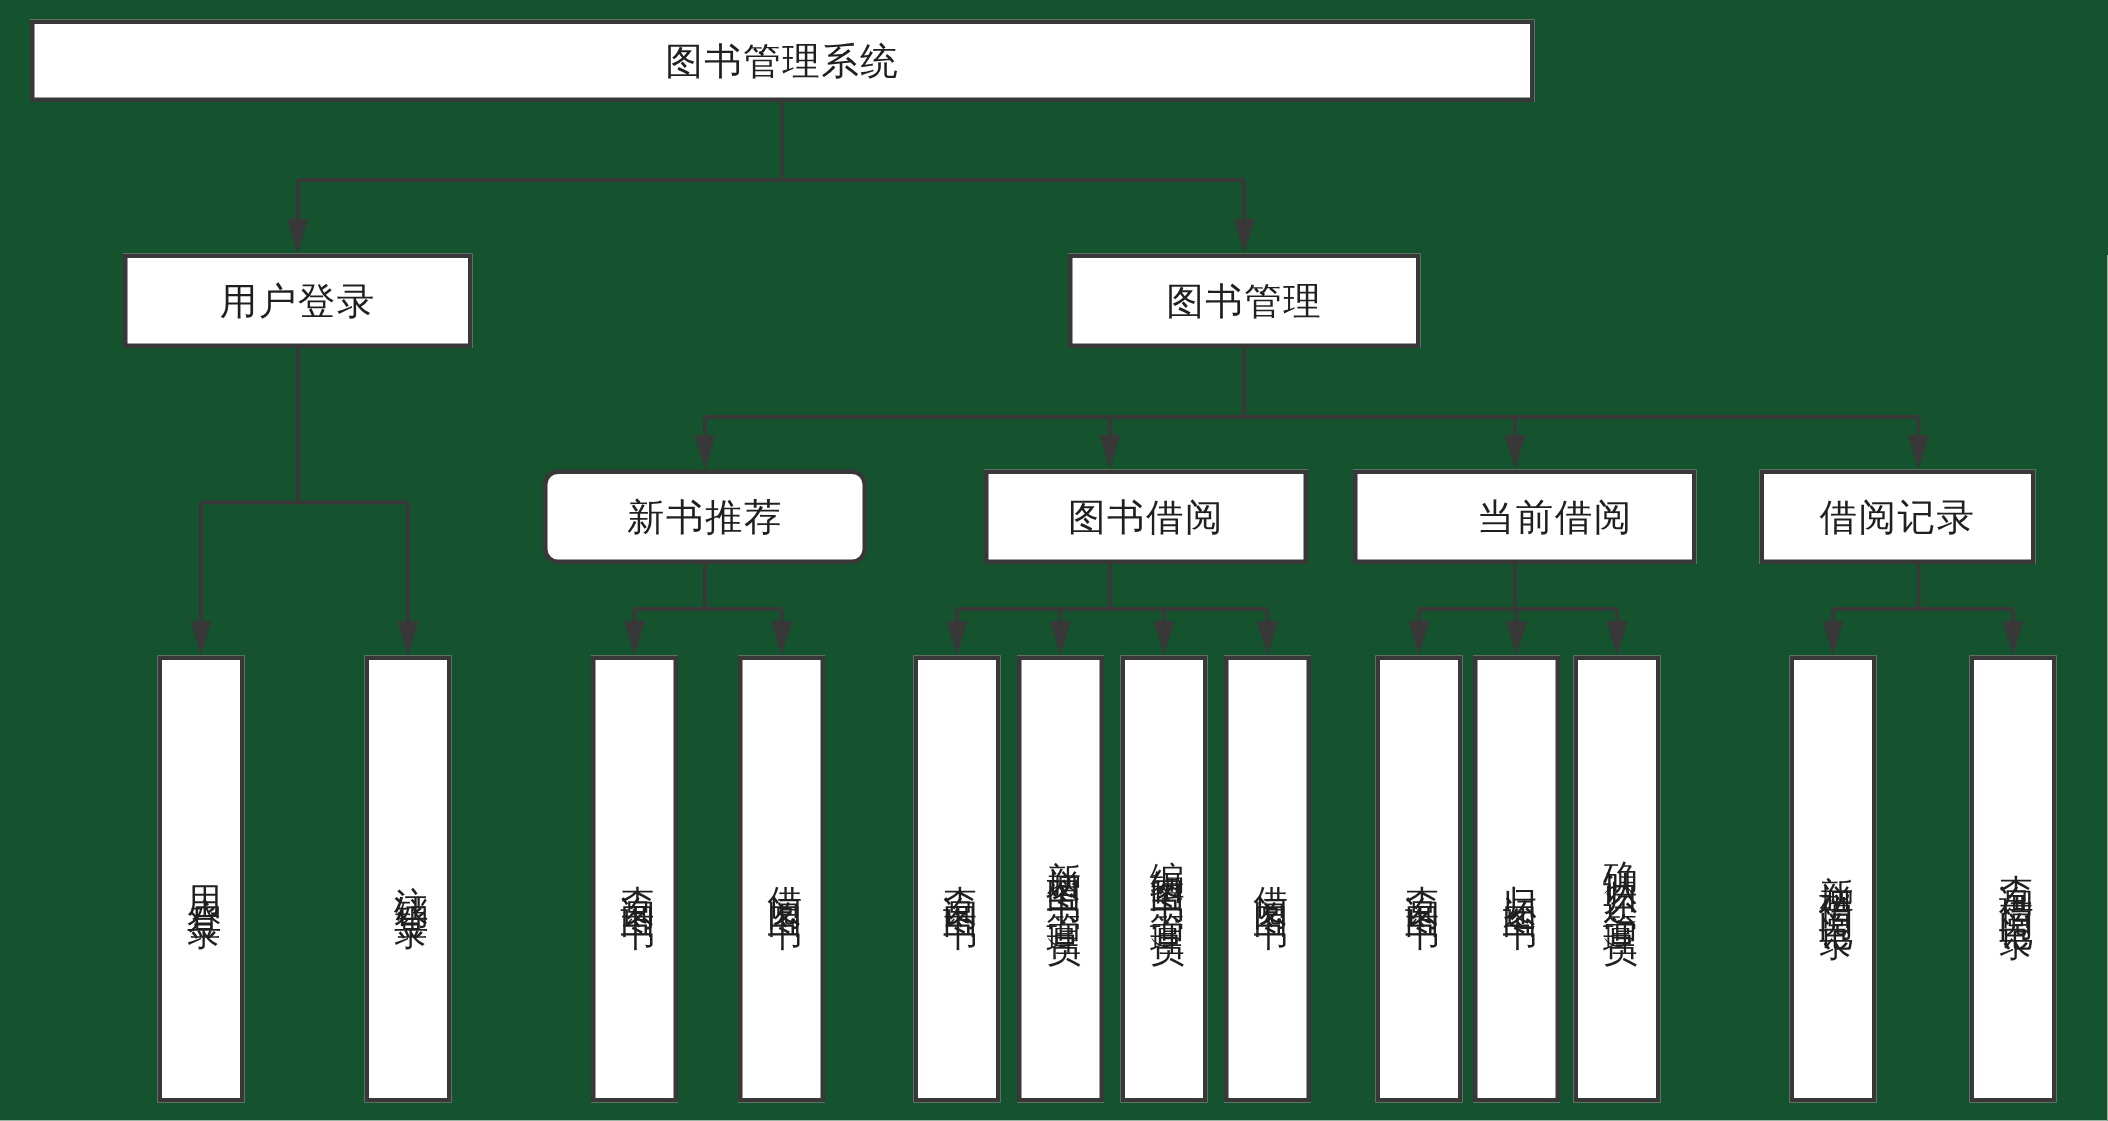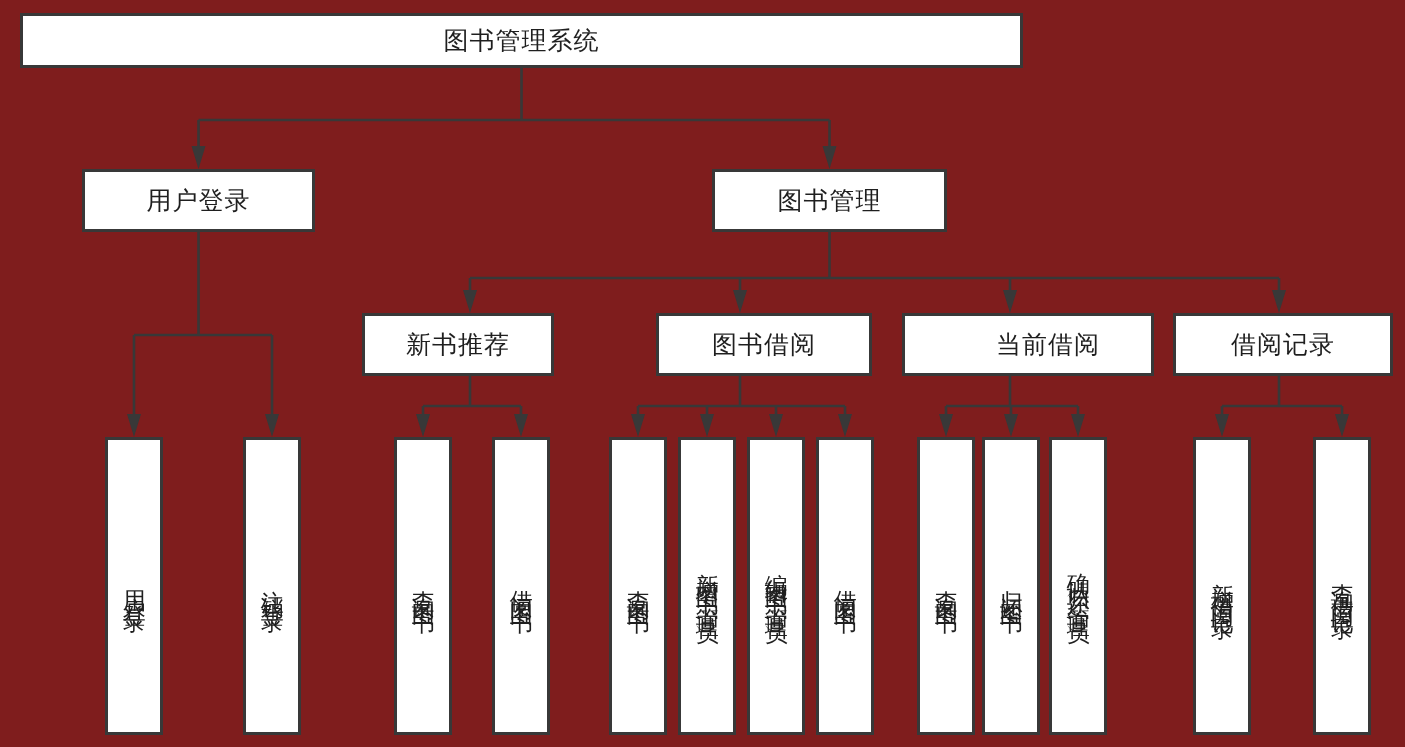--- a/index.html
+++ b/index.html
@@ -8,23 +8,23 @@
     --box-fill: #ffffff;
     --text: #1f1f1f;
     --watermark: #9c9c9c;
   }
   * { margin: 0; padding: 0; box-sizing: border-box; }
   html, body { background: #ffffff; }
   .canvas {
     position: relative;
     width: 1405px;
     height: 747px;
-    background: #7f1d1d;
+    background: #14532d;
     overflow: hidden;
-    font-family: Liberation Serif, serif;
+    font-family: Liberation Mono, monospace;
     color: var(--text);
   }
   .connector-layer {
     position: absolute;
     left: 0; top: 0;
     width: 1405px; height: 747px;
   }
   .connector-layer path {
     fill: none;
     stroke: var(--line);
@@ -40,24 +40,24 @@
     border: 3px solid var(--box-border);
     display: flex;
     align-items: center;
     justify-content: center;
     text-align: center;
   }
   .node.h-label { font-size: 25px; letter-spacing: 1px; }
   .title-box   { left: 20px;   top: 13px;  width: 1003px; height: 55px; }
   .l2-0        { left: 82px;   top: 169px; width: 233px;  height: 63px; }
   .l2-1        { left: 712px;  top: 169px; width: 235px;  height: 63px; justify-content: center; }
-  .l3-0        { left: 362px;  top: 313px; width: 192px;  height: 63px; }
+  .l3-0        { left: 362px;  top: 313px; width: 216px;  height: 63px; border-radius: 10px; }
   .l3-1        { left: 632px;  top: 313px; width: 216px;  height: 63px; margin-left: 24px; }
-  .l3-2        { left: 902px;  top: 313px; width: 252px;  height: 63px; padding-left: 40px; }
-  .l3-3        { left: 1173px; top: 313px; width: 220px;  height: 63px; }
+  .l3-2        { left: 902px;  top: 313px; width: 229px;  height: 63px; padding-left: 40px; }
+  .l3-3        { left: 1173px; top: 313px; width: 184px;  height: 63px; }
   .leaf {
     top: 437px;
     width: 58px;
     height: 298px;
   }
   .leaf .v-label {
     writing-mode: vertical-rl;
     text-orientation: mixed;
     font-size: 23px;
     letter-spacing: 7px;

